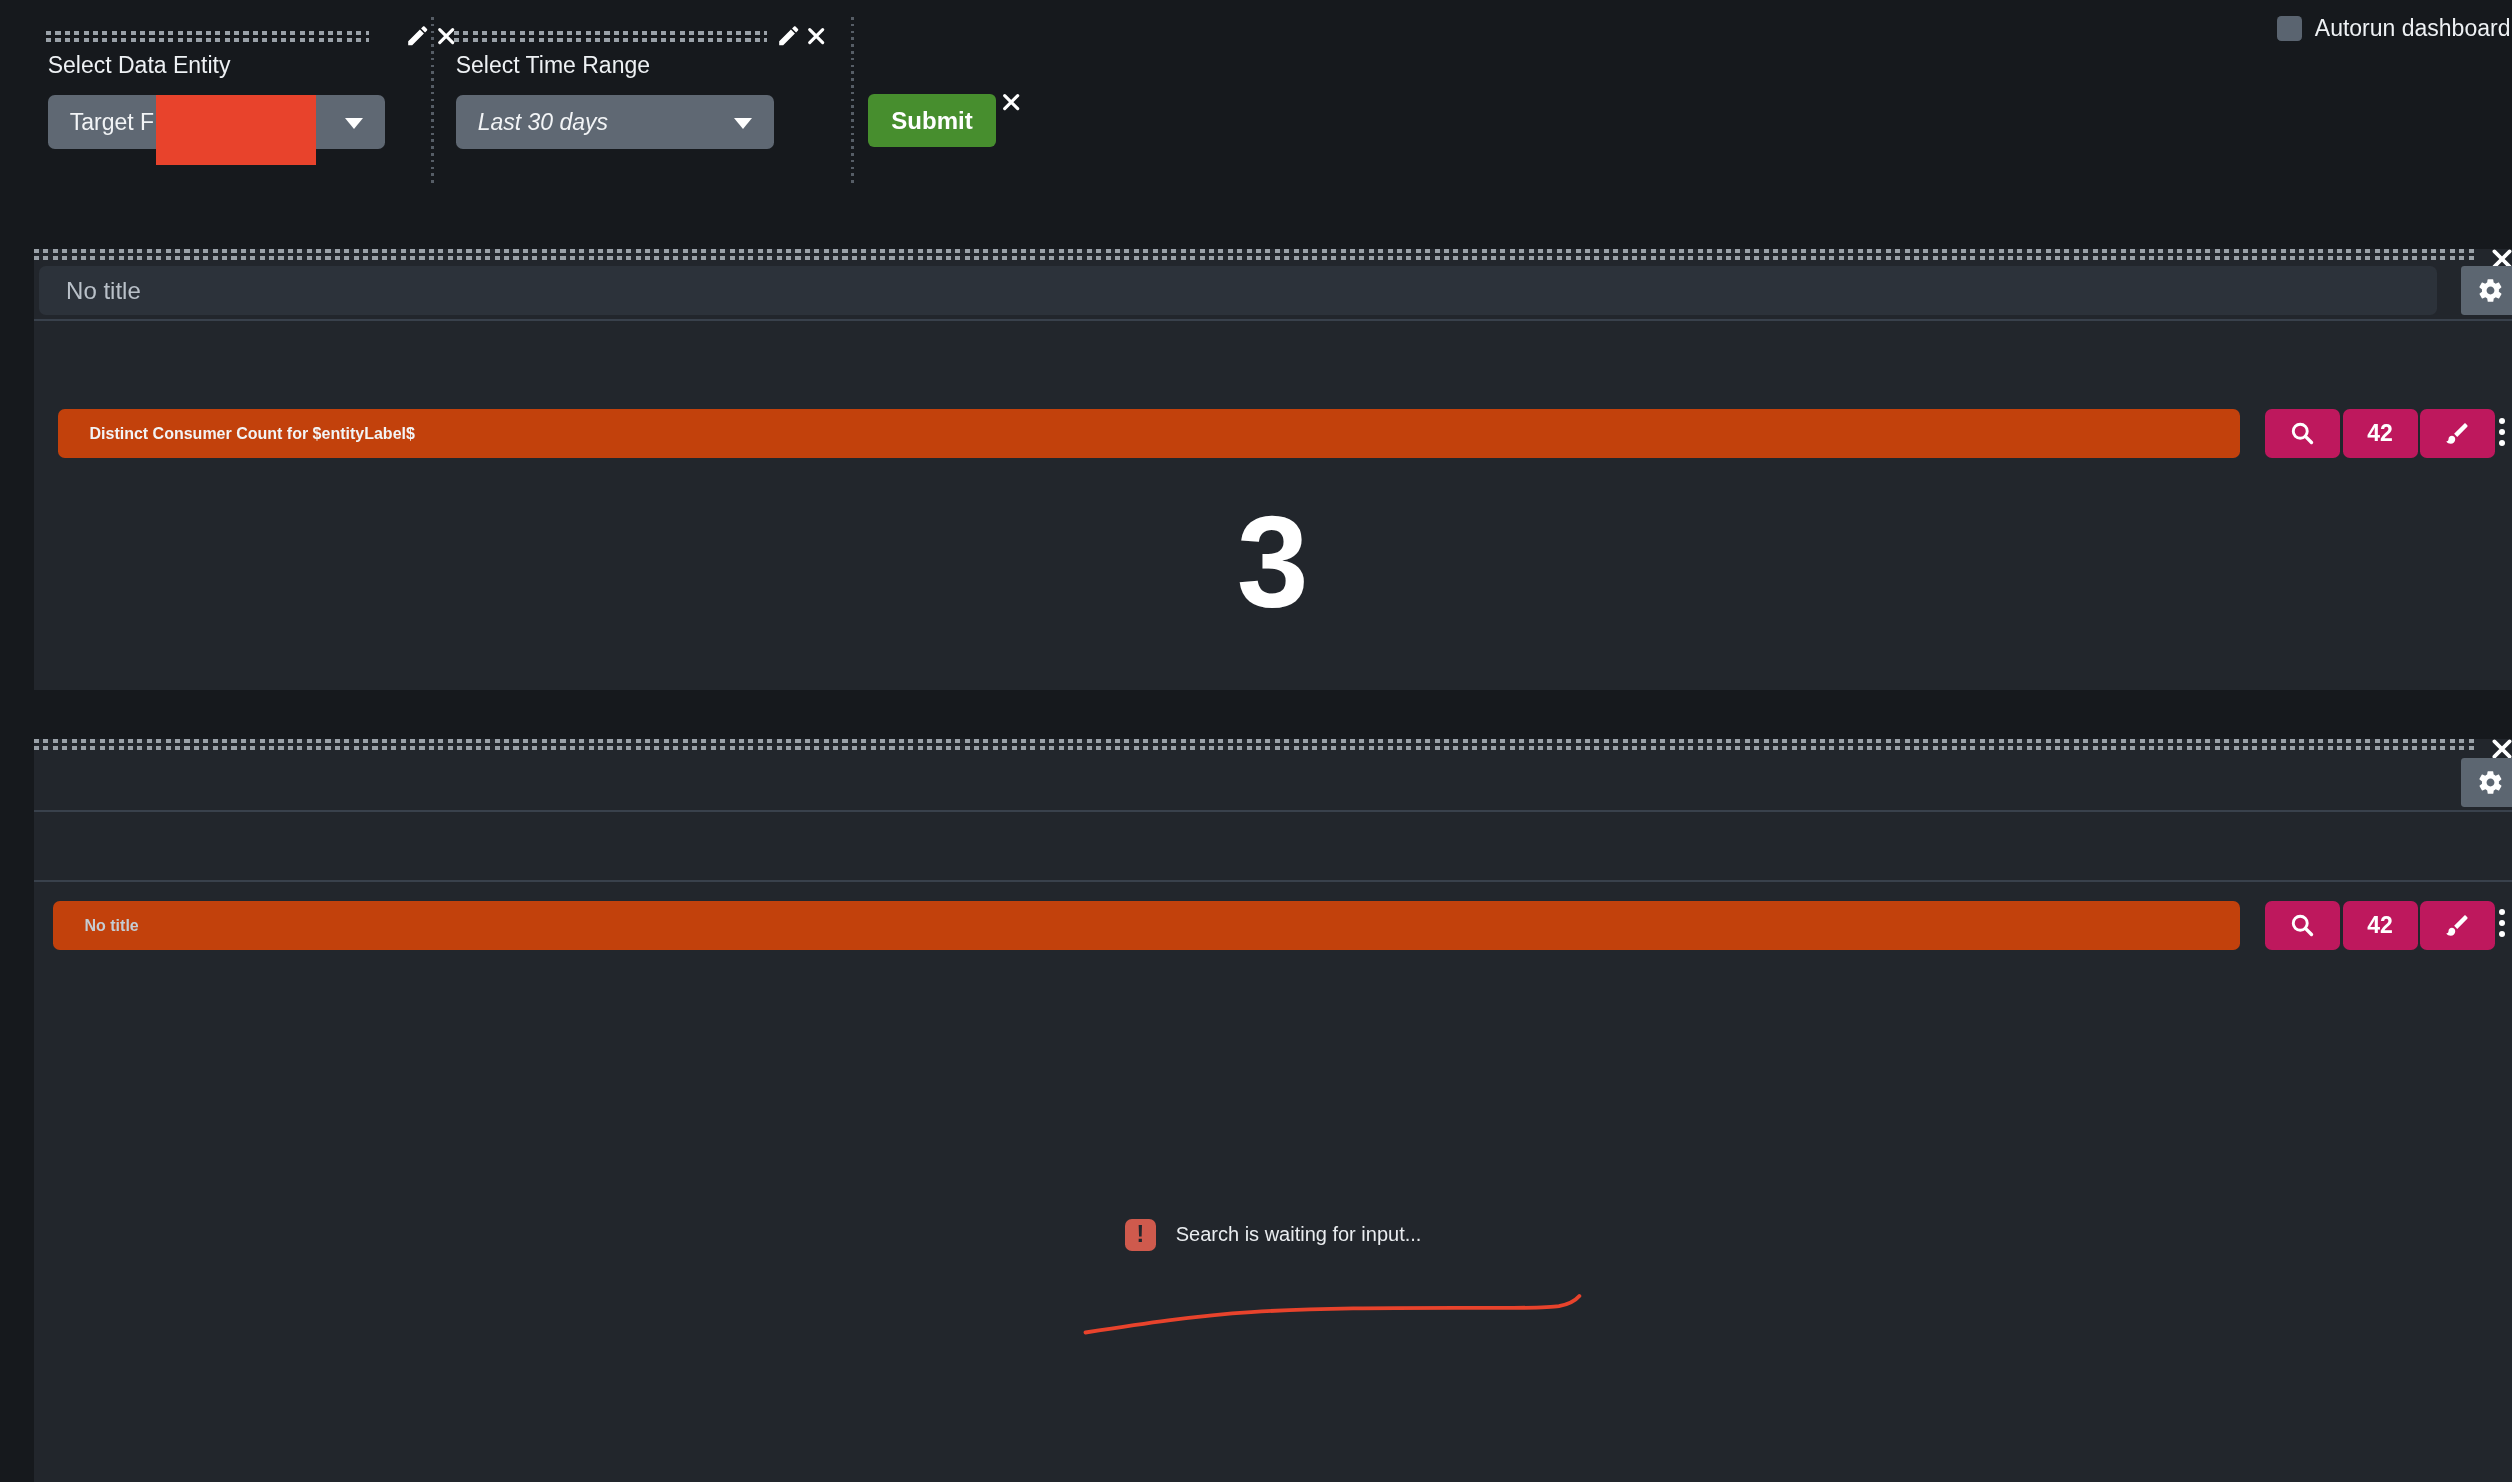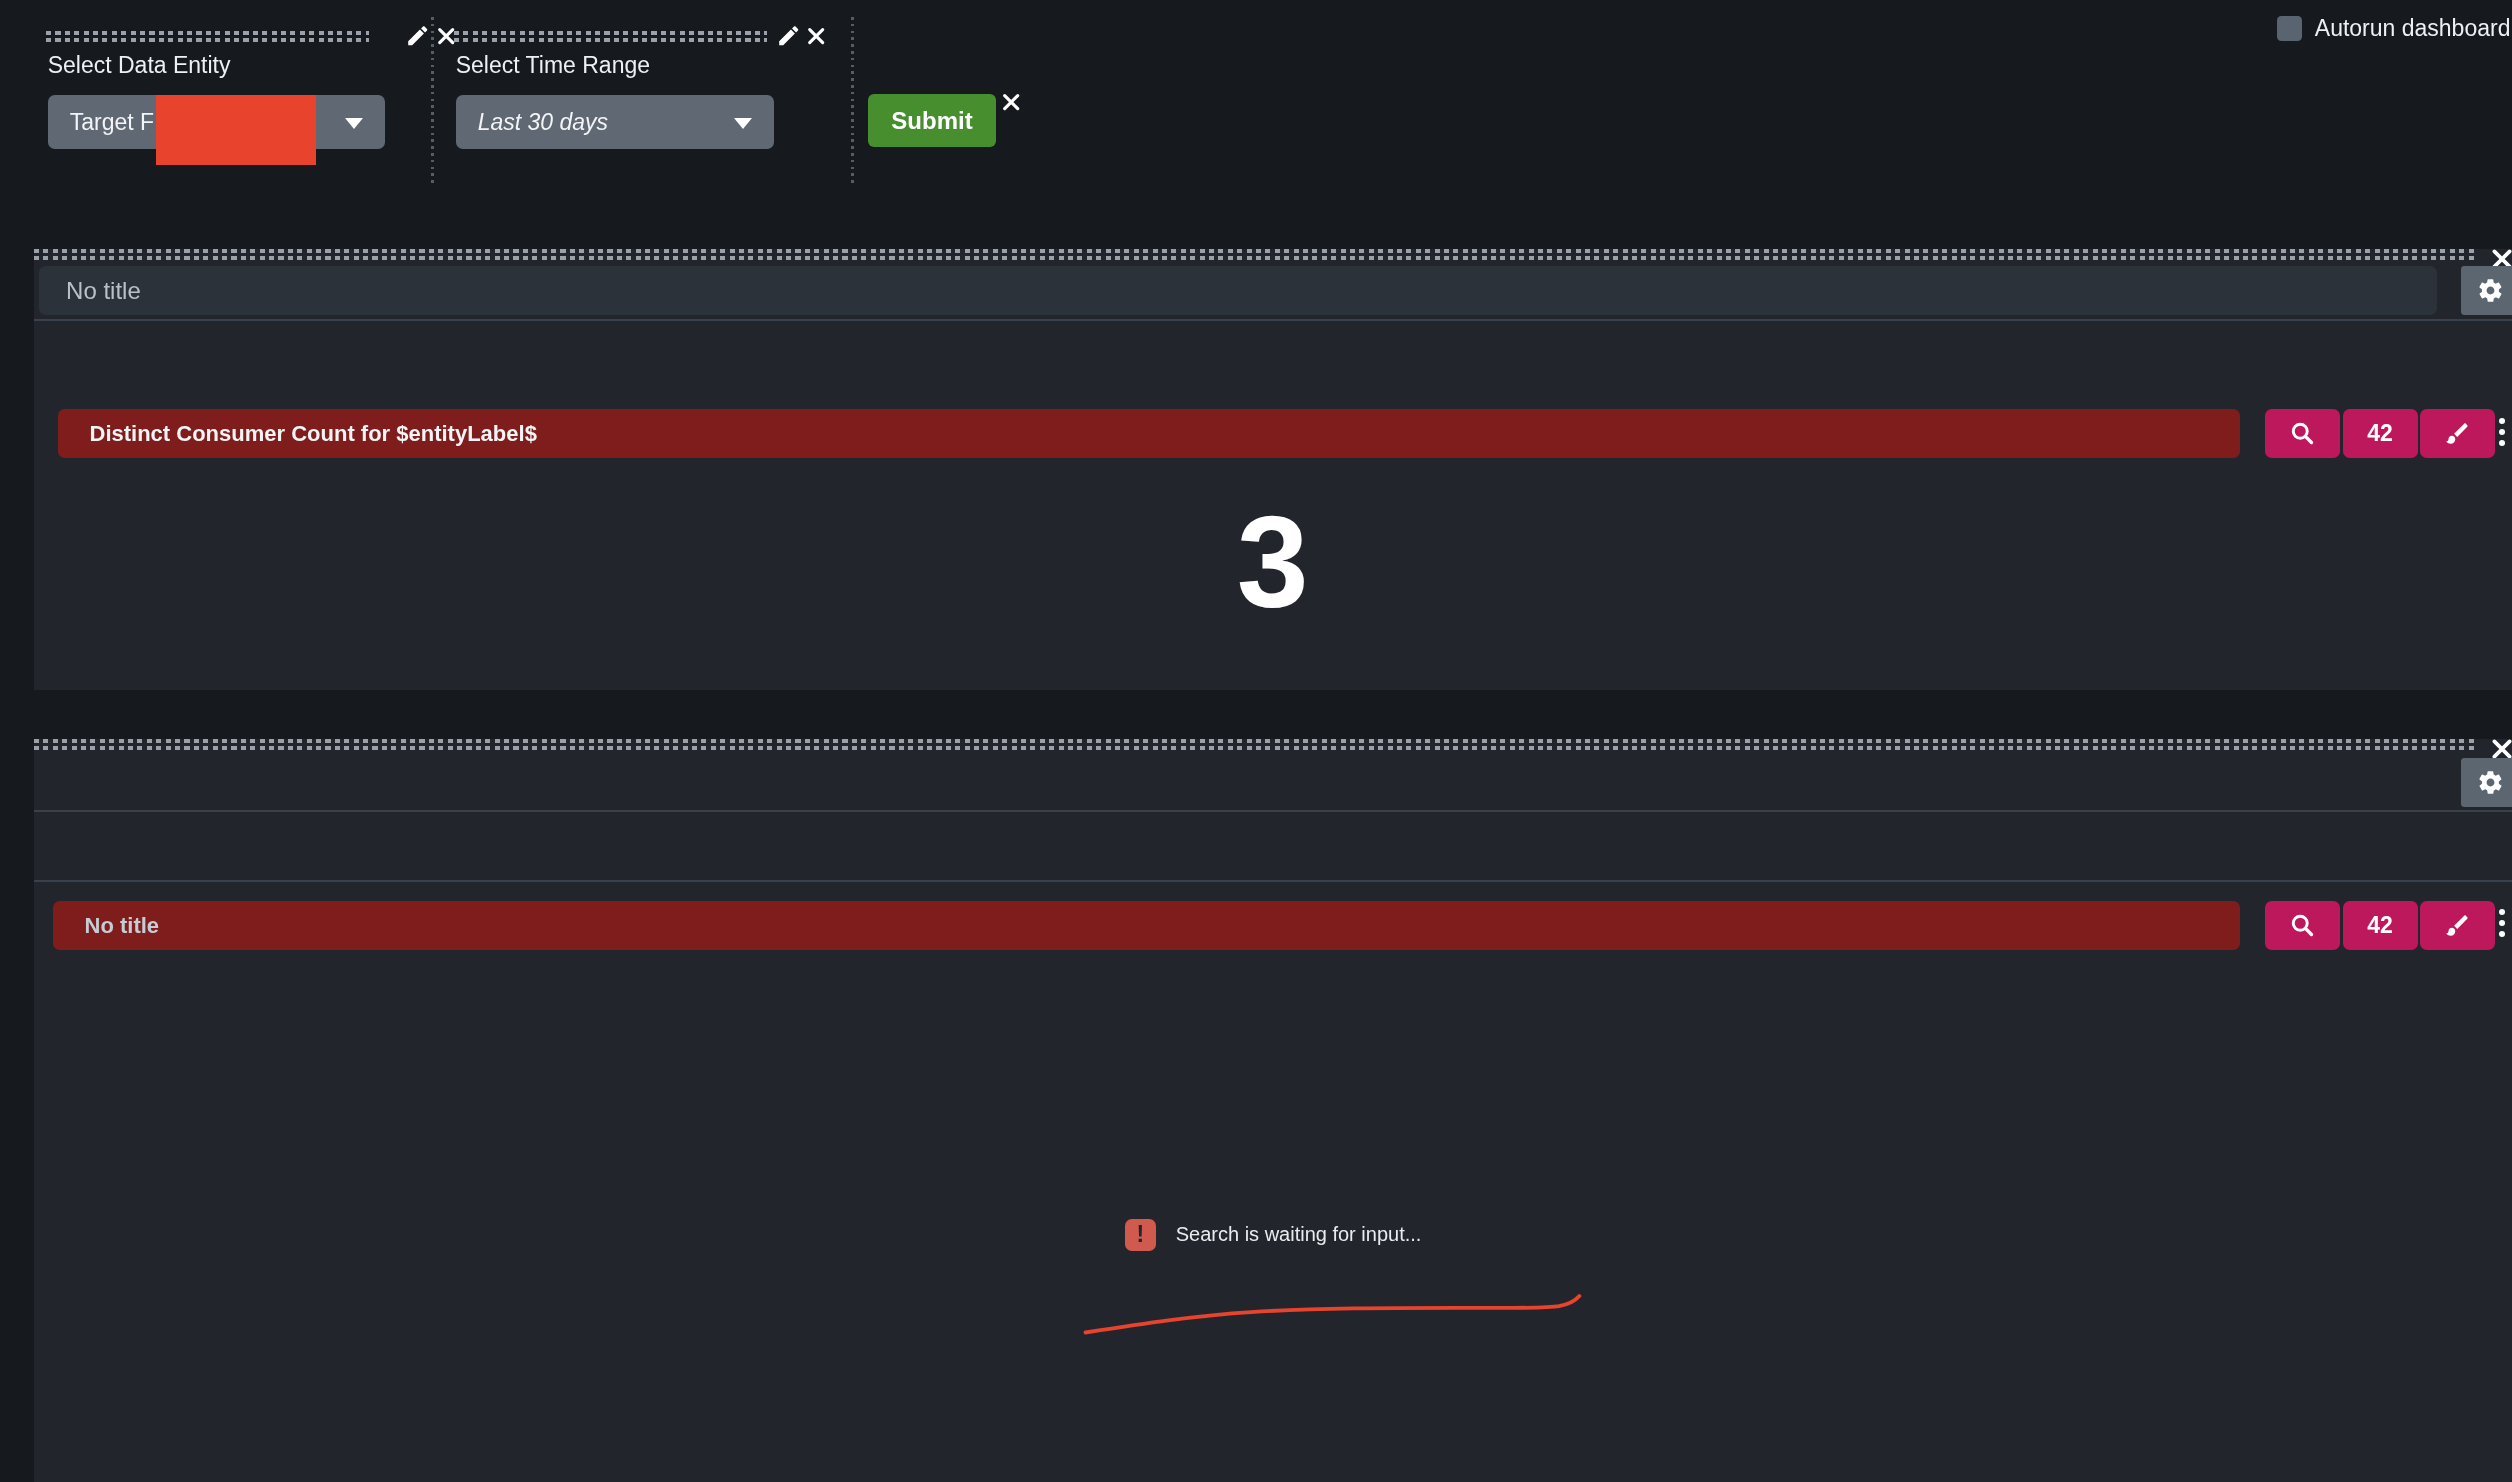--- a/index.html
+++ b/index.html
@@ -53,23 +53,23 @@
     position:absolute;background:#2c323a;border-radius:6.8px;height:49px;
     display:flex;align-items:center;padding-left:27px;box-sizing:border-box;
     font-size:24px;cursor:text;
   }
   .gear-btn{
     position:absolute;width:58px;height:49px;background:#5c6671;border-radius:3.4px;
     display:flex;align-items:center;justify-content:center;cursor:pointer;
   }
   .hline{position:absolute;left:0;width:2478px;height:1.7px;background:#39414c;}
   .viz-toolbar{
-    position:absolute;background:#7f1d1d;border-radius:6.8px;height:49px;
+    position:absolute;background:#c2410c;border-radius:6.8px;height:49px;
     display:flex;align-items:center;padding-left:31.5px;box-sizing:border-box;
-    font-weight:bold;font-size:22px;color:#f2f4f6;
+    font-weight:bold;font-size:16px;color:#f2f4f6;
   }
   .btn-group{position:absolute;display:flex;gap:2.6px;}
   .gbtn{
     width:75px;height:49px;background:#be185d;border-radius:6.8px;
     display:flex;align-items:center;justify-content:center;
     color:#fff;font-weight:bold;font-size:23px;cursor:pointer;
   }
   .kebab{position:absolute;display:flex;flex-direction:column;gap:5.1px;cursor:pointer;}
   .kebab span{width:6px;height:6px;border-radius:50%;background:#fff;}
   .big-value{

